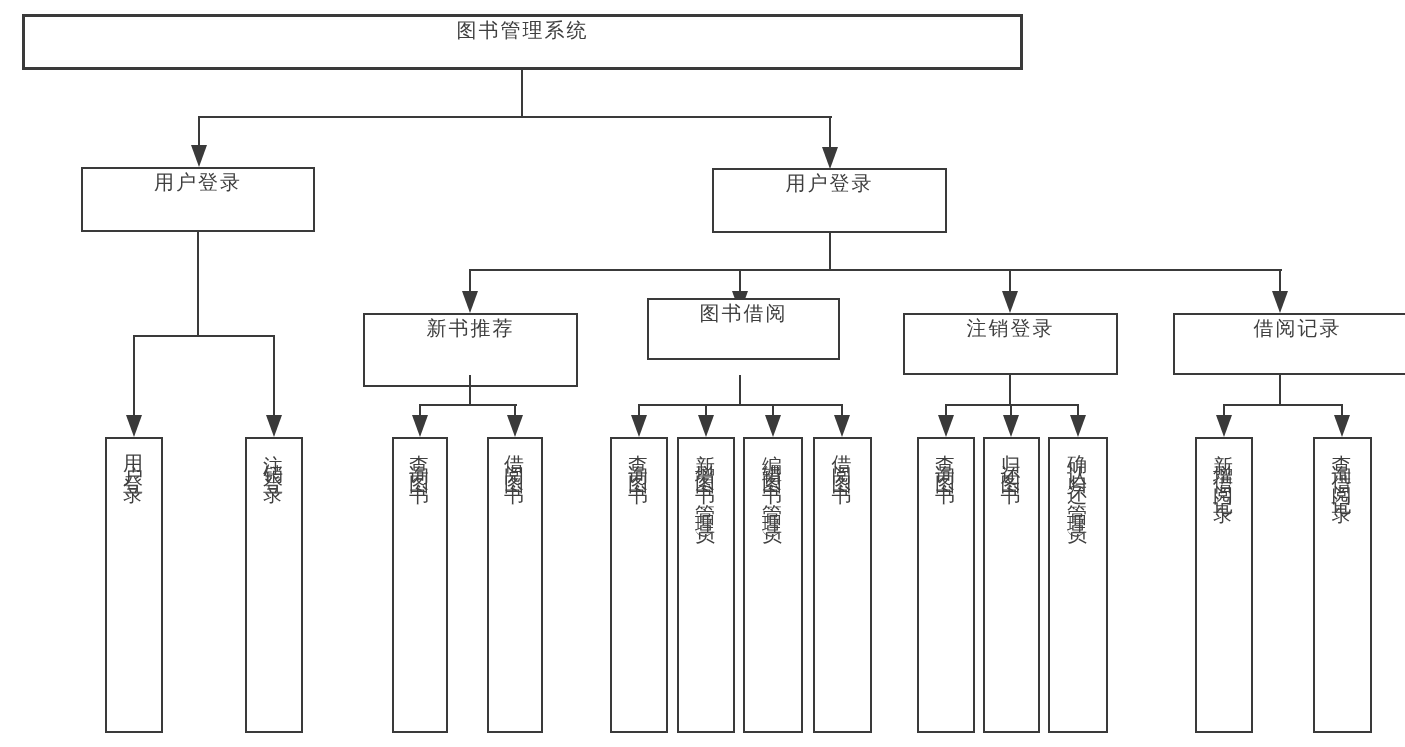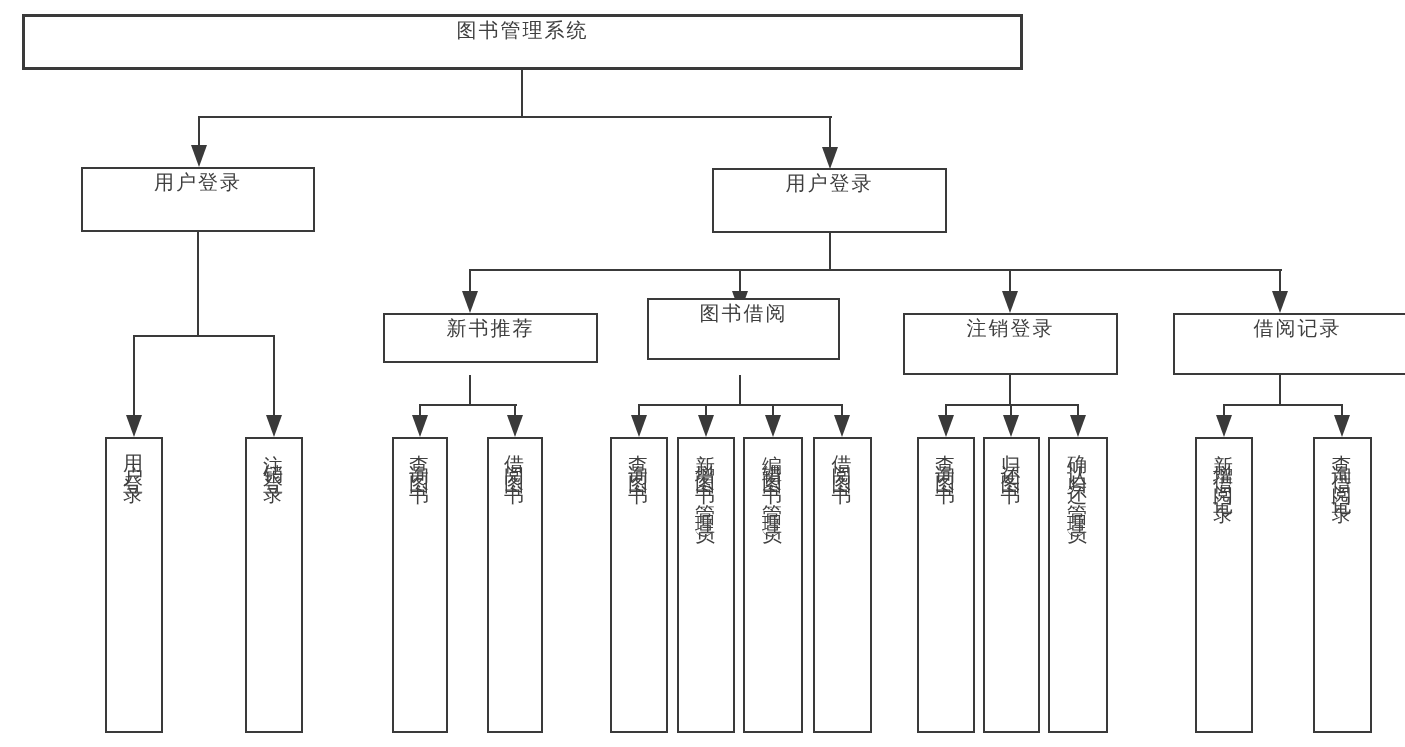--- a/index.html
+++ b/index.html
@@ -69,21 +69,21 @@
   <div class="hl" style="left:469px; top:269px; width:813px;"></div>
   <div class="vl" style="left:469px;  top:270px; height:23px;"></div>
   <div class="ah" style="left:462px;  top:291px;"></div>
   <div class="vl" style="left:739px;  top:270px; height:23px;"></div>
   <div class="ah" style="left:732px;  top:291px;"></div>
   <div class="vl" style="left:1009px; top:270px; height:23px;"></div>
   <div class="ah" style="left:1002px; top:291px;"></div>
   <div class="vl" style="left:1279px; top:270px; height:23px;"></div>
   <div class="ah" style="left:1272px; top:291px;"></div>
 
-  <div class="box hbox" style="left:363px; top:313px; width:215px; height:50px;margin-left:20px;">
+  <div class="box hbox" style="left:363px; top:313px; width:215px; height:74px;">
     <span>新书推荐</span>
   </div>
   <div class="box hbox" style="left:633px; top:298px; width:193px; height:62px;margin-left:14px;">
     <span>图书借阅</span>
   </div>
   <div class="box hbox" style="left:903px; top:313px; width:215px; height:62px;">
     <span>注销登录</span>
   </div>
   <div class="box hbox" style="left:1173px; top:313px; width:249px; height:62px;">
     <span>借阅记录</span>

